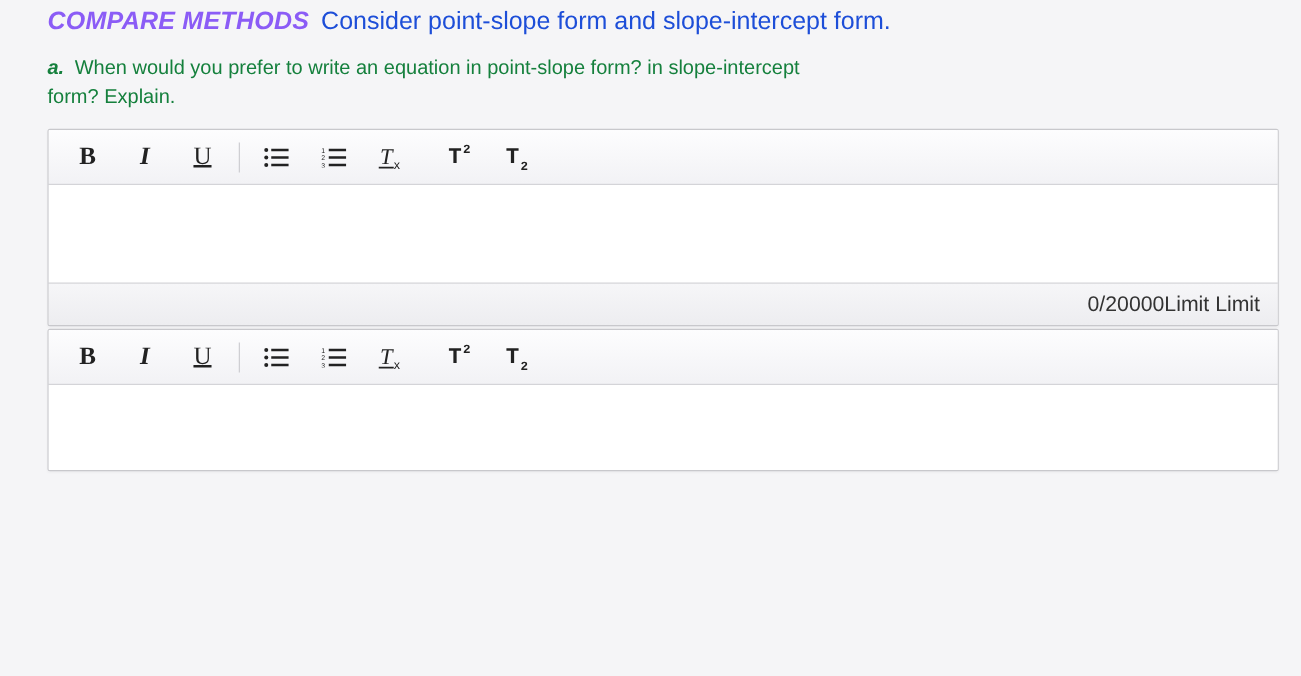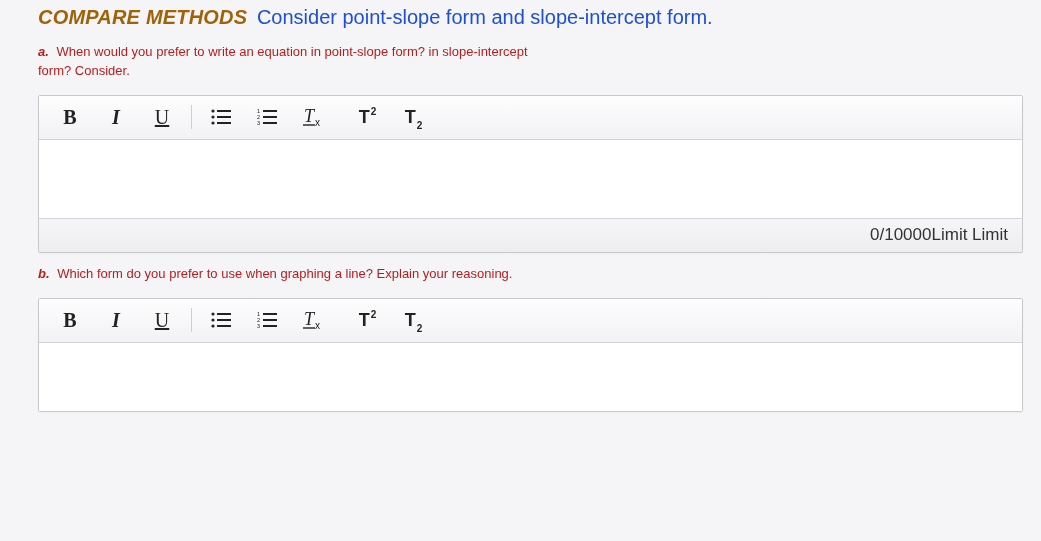--- a/index.html
+++ b/index.html
@@ -17,32 +17,32 @@
     }
     .heading {
       font-size: 20px;
       line-height: 1.35;
       margin-bottom: 12px;
     }
     .heading .method-label {
       font-family: 'Arial Black', Arial, sans-serif;
       font-weight: 900;
       font-style: italic;
-      color: #a16207;
+      color: #8b5cf6;
       letter-spacing: 0.2px;
       margin-right: 4px;
     }
     .heading .context {
       font-weight: 400;
       color: #1d4ed8;
     }
     .question {
-      font-size: 13px;
+      font-size: 16px;
       line-height: 1.45;
-      color: #b91c1c;
+      color: #15803d;
       margin: 10px 0 14px 0;
     }
     .question .letter {
       font-weight: 700;
       font-style: italic;
       margin-right: 4px;
     }
     .editor {
       border: 1px solid #c8c8cc;
       border-radius: 2px;
@@ -76,21 +76,21 @@
       width: 1px;
       height: 24px;
       background: #cfcfd3;
       margin: 0 6px;
     }
     .bold { font-weight: 700; }
     .ital { font-style: italic; font-weight: 600; }
     .under { text-decoration: underline; font-weight: 500; }
     .list-icon svg, .clearfmt svg { display: block; }
     .sup-lbl, .sub-lbl {
-      font-family: Liberation Sans, sans-serif;
+      font-family: Liberation Mono, monospace;
       font-weight: 700;
       font-size: 18px;
       position: relative;
       margin-left: 16px;
     }
     .sup-lbl .sm { font-size: 10px; position: relative; top: -8px; left: 1px; }
     .sub-lbl .sm { font-size: 10px; position: relative; top: 6px; left: 1px; }
     .editor-body {
       min-height: 78px;
       padding: 10px 14px;
@@ -119,21 +119,21 @@
 <div class="page">
 
   <div class="heading">
     <span class="method-label">COMPARE METHODS</span>
     <span class="context">Consider point-slope form and slope-intercept form.</span>
   </div>
 
   <div class="question">
     <span class="letter">a.</span>
     <span>When would you prefer to write an equation in point-slope form? in slope-intercept</span><br>
-    <span>form? Consider.</span>
+    <span>form? Explain.</span>
   </div>
 
   <div class="editor">
     <div class="toolbar">
       <div class="tb-btn bold">B</div>
       <div class="tb-btn ital">I</div>
       <div class="tb-btn under">U</div>
       <div class="vsep"></div>
       <div class="tb-btn list-icon">
         <svg width="20" height="16" viewBox="0 0 20 16">
@@ -166,29 +166,25 @@
         <span class="sup-lbl"><span>T</span><span class="sm">2</span></span>
       </div>
       <div class="tb-btn">
         <span class="sub-lbl"><span>T</span><span class="sm">2</span></span>
       </div>
     </div>
     <div class="editor-body" contenteditable="true" style=""></div>
     <div class="editor-footer">
       <span>0</span>
         <span> / </span>
-        <span>10000</span>
+        <span>20000</span>
         <span> Limit Limit</span>
     </div>
   </div>
 
-  <div class="question q2">
-    <span class="letter">b.</span>
-    <span>Which form do you prefer to use when graphing a line? Explain your reasoning.</span>
-  </div>
 
   <div class="editor editor2">
     <div class="toolbar">
       <div class="tb-btn bold">B</div>
       <div class="tb-btn ital">I</div>
       <div class="tb-btn under">U</div>
       <div class="vsep"></div>
       <div class="tb-btn list-icon">
         <svg width="20" height="16" viewBox="0 0 20 16">
           <circle cx="2" cy="2" r="1.6" fill="#222"></circle>

